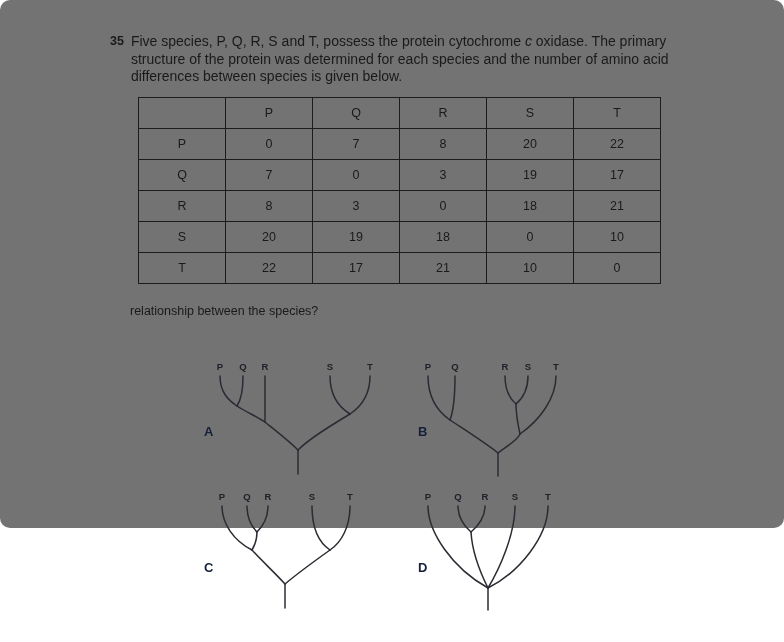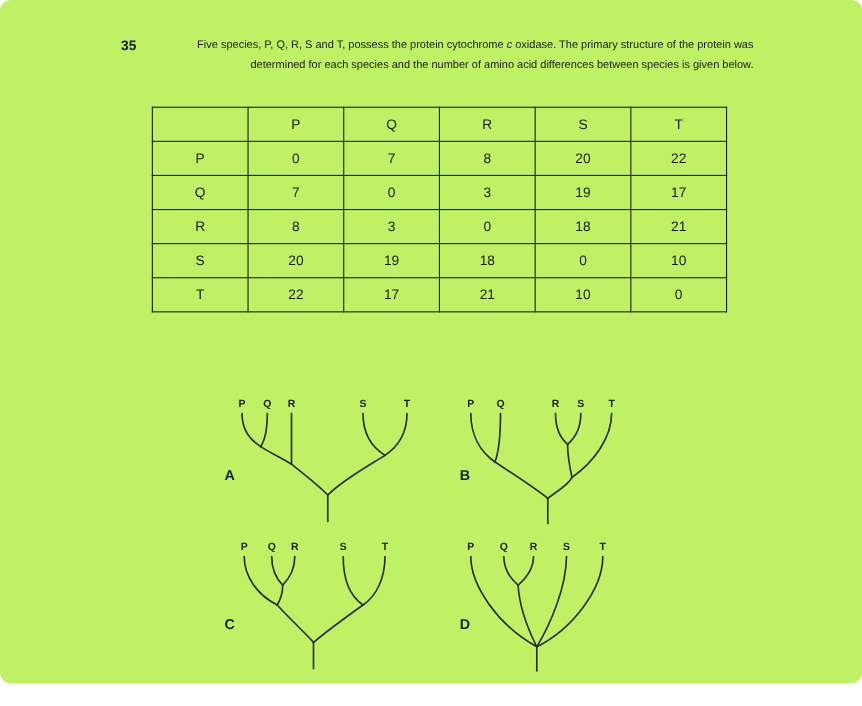--- a/index.html
+++ b/index.html
@@ -12,45 +12,45 @@
     height: 642px;
     font-family: "Liberation Sans", sans-serif;
     color: #1a1a1a;
     position: relative;
     overflow: hidden;
   }
   .page {
     position: absolute;
     left: 0; top: 0;
     width: 784px;
-    height: 621px;
-    background: #bef264;
+    height: 528px;
+    background: #737373;
     border-radius: 10px;
   }
 
   
   .stem {
     position: absolute;
     left: 110px;
     top: 33px;
     width: 575px;
     display: flex;
     align-items: flex-start;
   }
   .qnum {
     font-weight: bold;
     font-size: 12.5px;
     line-height: 17.5px;
     margin-right: 7px;
     flex: 0 0 auto;
   }
   .qtext {
-    font-size: 10px;
+    font-size: 14px;
     line-height: 17.5px;
-    text-align: right;
+    text-align: left;
     flex: 1 1 auto;
   }
   .qtext .ital { font-style: italic; }
 
   
   .matrix-wrap {
     position: absolute;
     left: 138px;
     top: 97px;
   }
@@ -176,20 +176,21 @@
           <td>17</td>
           <td>21</td>
           <td>10</td>
           <td>0</td>
         </tr>
       </tbody>
     </table>
   </div>
 
   <div class="subq">
+    <div class="l2">relationship between the species?</div>
   </div>
 
   <div class="options">
 
     <div class="option" style="left:190px; top:358px;">
       <div class="opt-letter" style="left:14px; top:66px;">A</div>
       <svg width="230" height="130" viewBox="0 0 230 130">
         <text class="tip-label" x="30" y="12" text-anchor="middle">P</text>
         <text class="tip-label" x="53" y="12" text-anchor="middle">Q</text>
         <text class="tip-label" x="75" y="12" text-anchor="middle">R</text>

